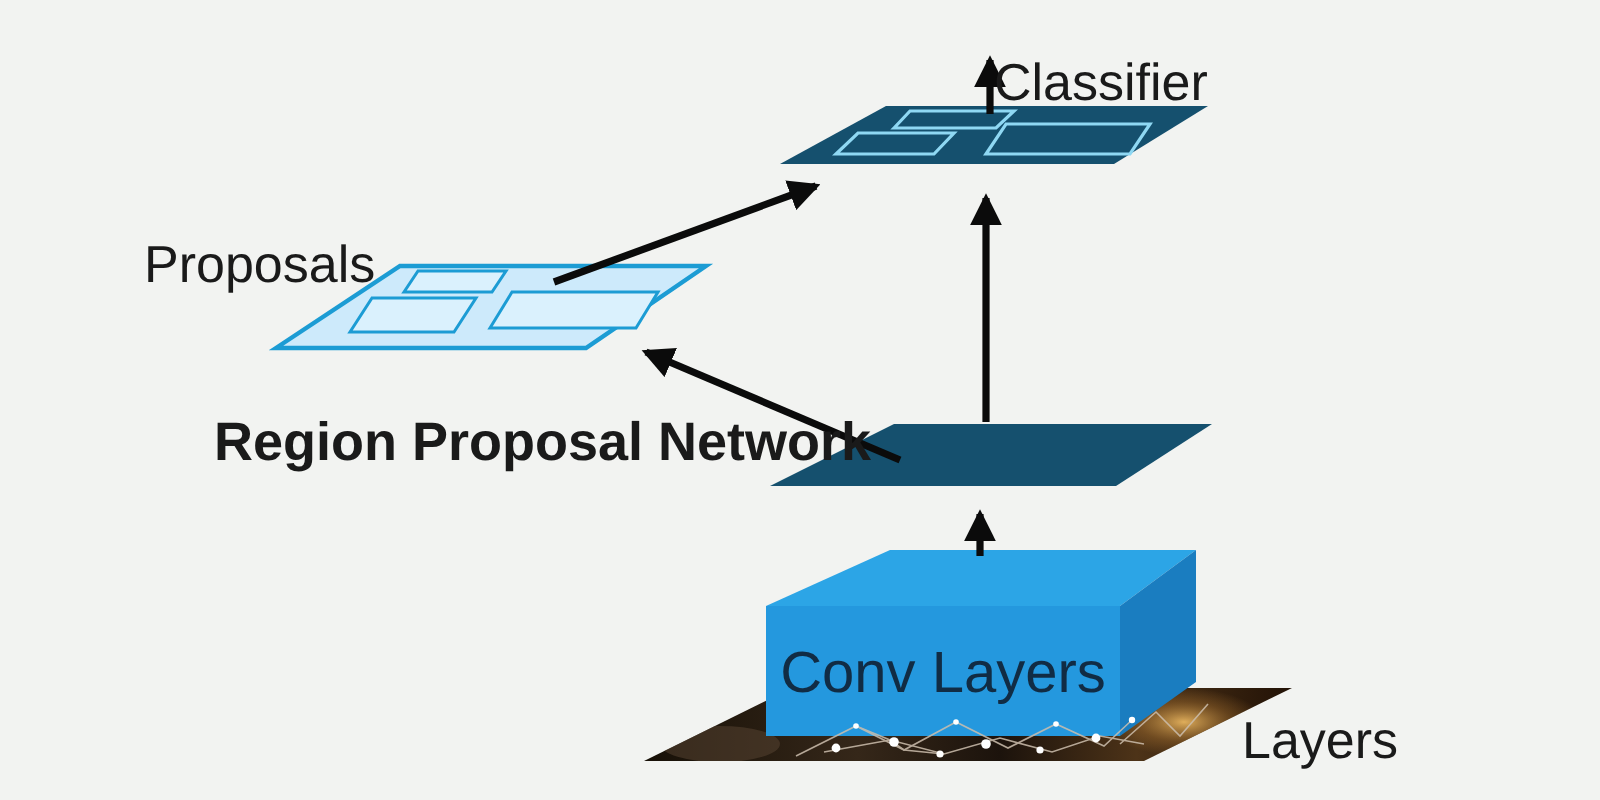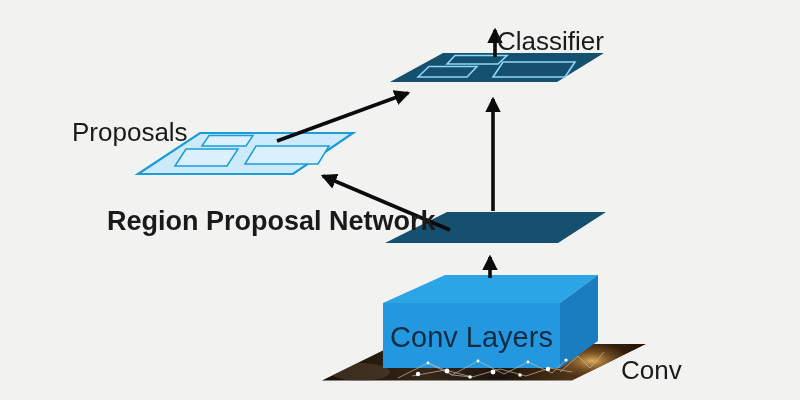--- a/index.html
+++ b/index.html
@@ -115,14 +115,14 @@
       <line x1="490" y1="278" x2="490" y2="257" marker-end="url(#ah)"></line>
       <line x1="277" y1="141" x2="408" y2="93" marker-end="url(#ah)"></line>
       <line x1="450" y1="230" x2="323" y2="176" marker-end="url(#ah)"></line>
     </g>
   </svg>
 
   <div class="lbl lbl-classifier">Classifier</div>
   <div class="lbl lbl-proposals">Proposals</div>
   <div class="lbl lbl-rpn">Region Proposal Network</div>
   <div class="lbl lbl-convlayers">Conv Layers</div>
-  <div class="lbl lbl-image">Conv</div>
+  <div class="lbl lbl-image">Layers</div>
 </div>
 
 </body></html>

